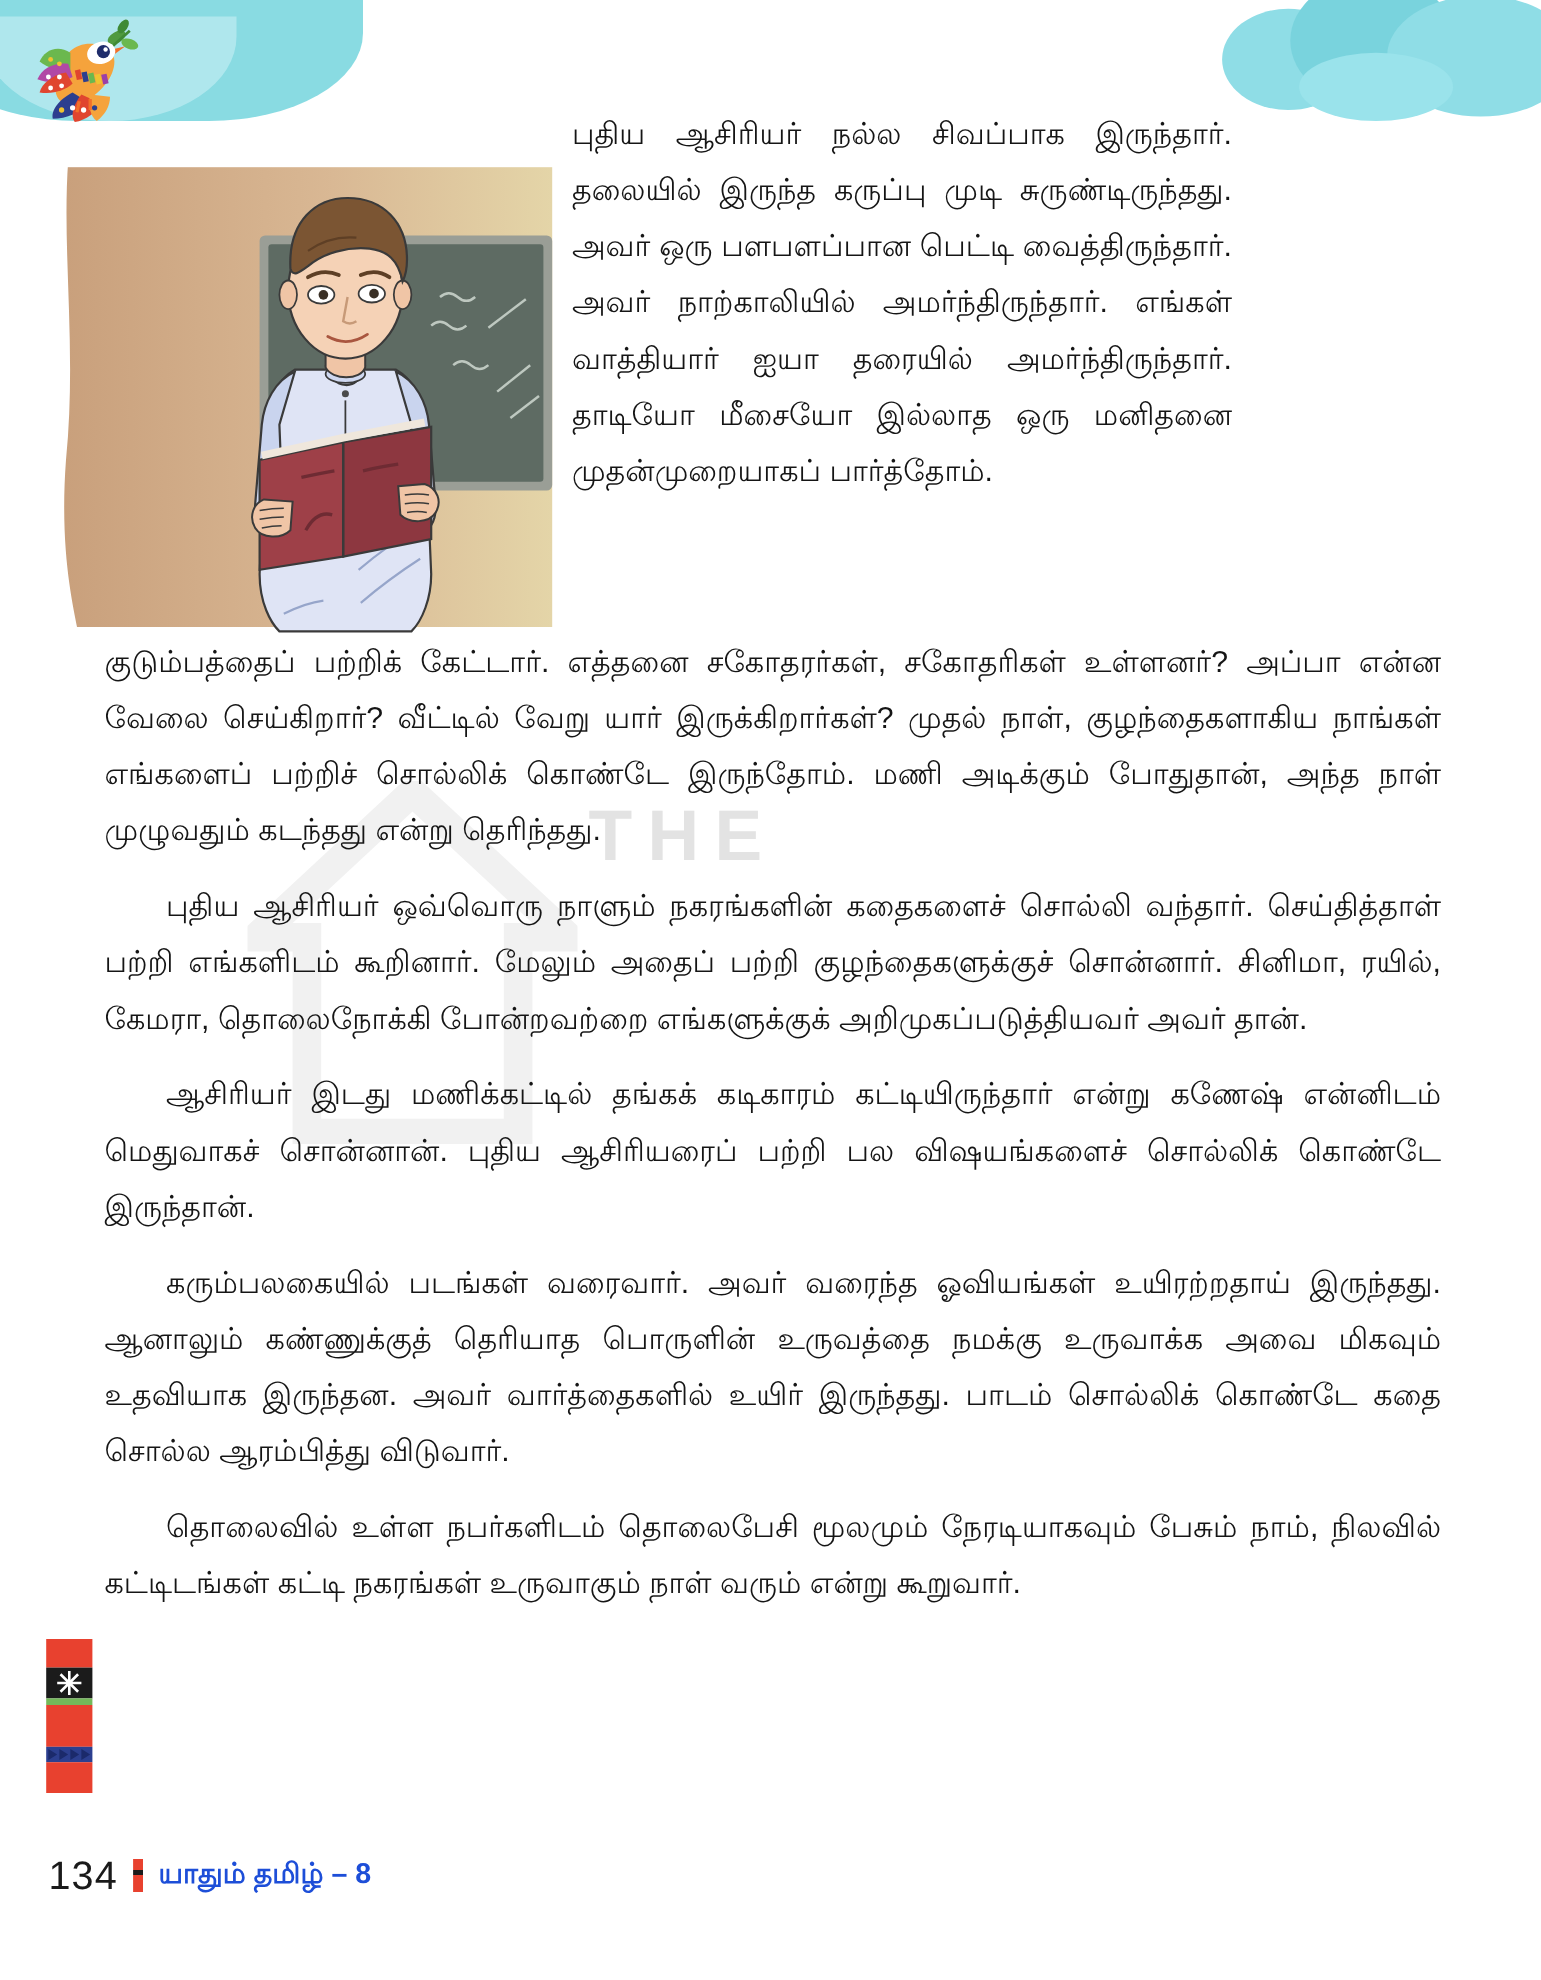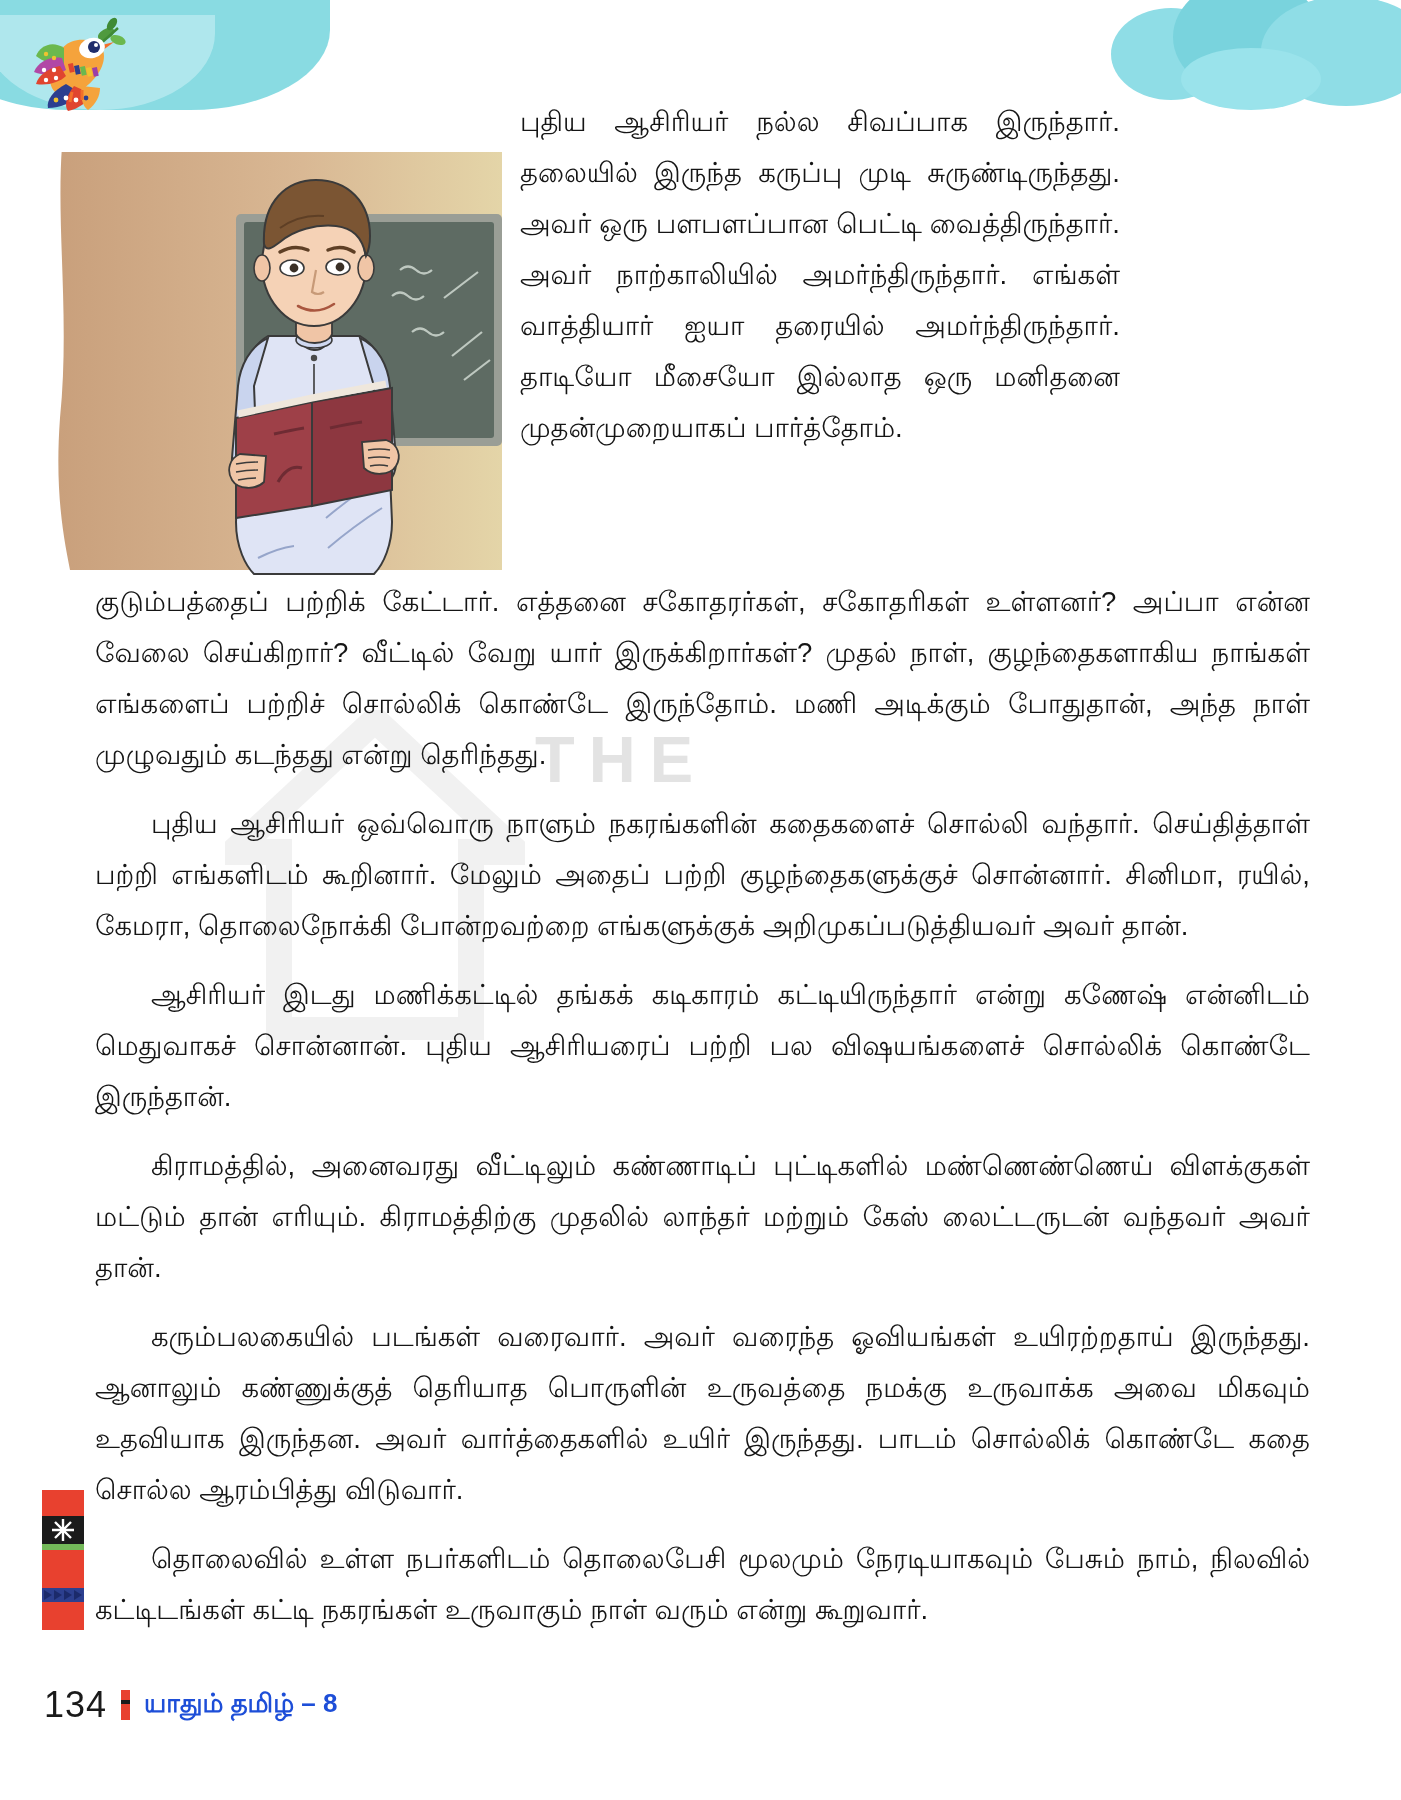--- a/index.html
+++ b/index.html
@@ -378,21 +378,20 @@
   <div class="content">
 
     <div class="col-text">
       <p>புதிய ஆசிரியர் நல்ல சிவப்பாக இருந்தார். தலையில் இருந்த கருப்பு முடி சுருண்டிருந்தது. அவர் ஒரு பளபளப்பான பெட்டி வைத்திருந்தார். அவர் நாற்காலியில் அமர்ந்திருந்தார். எங்கள் வாத்தியார் ஐயா தரையில் அமர்ந்திருந்தார். தாடியோ மீசையோ இல்லாத ஒரு மனிதனை முதன்முறையாகப் பார்த்தோம்.</p>
     </div>
 
     <div class="full-text">
       <p>குடும்பத்தைப் பற்றிக் கேட்டார். எத்தனை சகோதரர்கள், சகோதரிகள் உள்ளனர்? அப்பா என்ன வேலை செய்கிறார்? வீட்டில் வேறு யார் இருக்கிறார்கள்? முதல் நாள், குழந்தைகளாகிய நாங்கள் எங்களைப் பற்றிச் சொல்லிக் கொண்டே இருந்தோம். மணி அடிக்கும் போதுதான், அந்த நாள் முழுவதும் கடந்தது என்று தெரிந்தது.</p>
       <p class="indent">புதிய ஆசிரியர் ஒவ்வொரு நாளும் நகரங்களின் கதைகளைச் சொல்லி வந்தார். செய்தித்தாள் பற்றி எங்களிடம் கூறினார். மேலும் அதைப் பற்றி குழந்தைகளுக்குச் சொன்னார். சினிமா, ரயில், கேமரா, தொலைநோக்கி போன்றவற்றை எங்களுக்குக் அறிமுகப்படுத்தியவர் அவர் தான்.</p>
       <p class="indent">ஆசிரியர் இடது மணிக்கட்டில் தங்கக் கடிகாரம் கட்டியிருந்தார் என்று கணேஷ் என்னிடம் மெதுவாகச் சொன்னான். புதிய ஆசிரியரைப் பற்றி பல விஷயங்களைச் சொல்லிக் கொண்டே இருந்தான்.</p>
-      <p class="indent">கிராமத்தில், அனைவரது வீட்டிலும் கண்ணாடிப் புட்டிகளில் மண்ணெண்ணெய் விளக்குகள் மட்டும் தான் எரியும். கிராமத்திற்கு முதலில் லாந்தர் மற்றும் கேஸ் லைட்டருடன் வந்தவர் அவர் தான்.</p>
       <p class="indent">கரும்பலகையில் படங்கள் வரைவார். அவர் வரைந்த ஓவியங்கள் உயிரற்றதாய் இருந்தது. ஆனாலும் கண்ணுக்குத் தெரியாத பொருளின் உருவத்தை நமக்கு உருவாக்க அவை மிகவும் உதவியாக இருந்தன. அவர் வார்த்தைகளில் உயிர் இருந்தது. பாடம் சொல்லிக் கொண்டே கதை சொல்ல ஆரம்பித்து விடுவார்.</p>
       <p class="indent">தொலைவில் உள்ள நபர்களிடம் தொலைபேசி மூலமும் நேரடியாகவும் பேசும் நாம், நிலவில் கட்டிடங்கள் கட்டி நகரங்கள் உருவாகும் நாள் வரும் என்று கூறுவார்.</p>
     </div>
 
   </div>
 
   <div class="side-ornament">
     <div class="band o1"></div>
     <div class="band o2">
       <svg viewBox="0 0 42 28" width="42" height="28">

